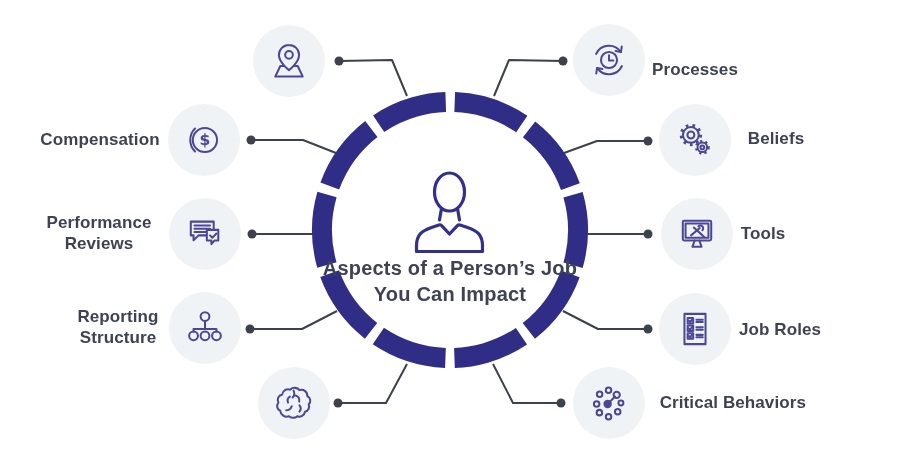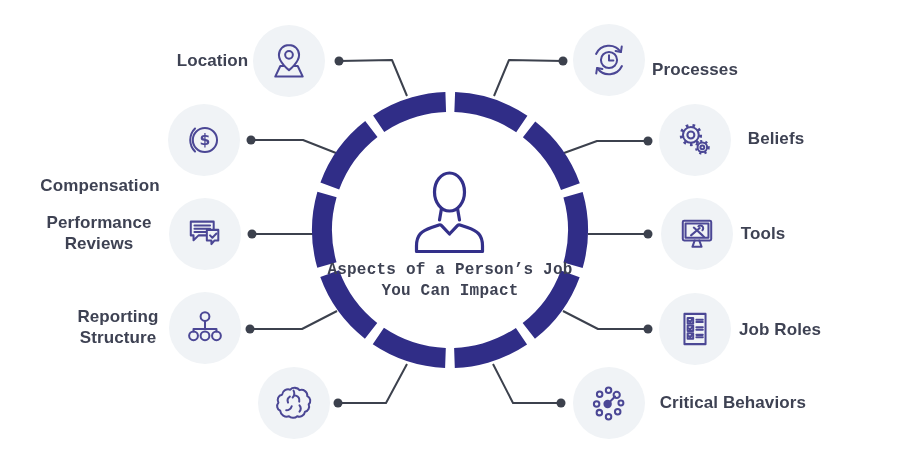--- a/index.html
+++ b/index.html
@@ -21,22 +21,22 @@
   .ic .st{stroke:var(--icon);fill:none;stroke-width:2.2;stroke-linecap:round;stroke-linejoin:round;}
   .ic .fl{fill:var(--icon);stroke:none;}
   .ic .mask{fill:var(--bubble);}
   .node-label{
     position:absolute;transform:translateY(-50%);
     color:var(--text);font-size:17px;font-weight:700;line-height:1.22;
     text-align:center;white-space:pre-line;letter-spacing:.1px;
   }
   .center-label{
     position:absolute;left:320px;top:281px;width:260px;transform:translateY(-50%);
-    color:var(--text);font-size:16px;font-weight:700;line-height:1.3;
-    text-align:center;white-space:pre-line;letter-spacing:.2px;font-family:Liberation Mono, monospace;
+    color:var(--text);font-size:20px;font-weight:700;line-height:1.3;
+    text-align:center;white-space:pre-line;letter-spacing:.2px;
   }
   .connector{stroke:var(--connector);stroke-width:2;fill:none;stroke-linejoin:round;}
   .connector-dot{fill:var(--connector);stroke:none;}
 </style>
 </head>
 <body>
 
 <div class="stage">
 
   <svg class="layer" width="900" height="472" viewBox="0 0 900 472">
@@ -93,30 +93,29 @@
   <div class="center-label">Aspects of a Person’s Job
 You Can Impact</div>
 
   <div class="bubble" style="left:253px;top:25px;">
     <svg class="ic" viewBox="0 0 48 48" width="44" height="44">
       <path class="st" d="M18,29.5 H14.5 L9,41 H39 L33.5,29.5 H30"></path>
       <path class="st mask" d="M24,6.5 c-6.1,0 -11,4.9 -11,11 c0,8 11,16.5 11,16.5 s11,-8.5 11,-16.5 c0,-6.1 -4.9,-11 -11,-11 Z"></path>
       <circle class="st" cx="24" cy="17.3" r="4.2"></circle>
     </svg>
   </div>
-  <div class="node-label" style="left:150px;top:61px;width:125px;">Location</div>
 
   <div class="bubble" style="left:168px;top:104px;">
     <svg class="ic" viewBox="0 0 48 48" width="44" height="44">
       <path class="st" d="M14.2,11.5 A17.6,17.6 0 0 0 14.2,36.5"></path>
       <circle class="st" cx="25" cy="24" r="13.2"></circle>
       <text x="25" y="29.8" font-size="17" font-weight="bold" text-anchor="middle" font-family="DejaVu Sans, sans-serif" fill="var(--icon)">$</text>
     </svg>
   </div>
-  <div class="node-label" style="left:30px;top:140px;width:140px;margin-top:46px;">Compensation</div>
+  <div class="node-label" style="left:30px;top:140px;width:140px;">Compensation</div>
 
   <div class="bubble" style="left:169px;top:198px;">
     <svg class="ic" viewBox="0 0 48 48" width="44" height="44">
       <path class="st" d="M8.5,10.5 H33.5 V25.5 H17 L11.5,30.8 V25.5 H8.5 Z"></path>
       <path class="st" d="M12.5,14.8 H29.5 M12.5,18.3 H29.5 M12.5,21.8 H29.5"></path>
       <path class="st mask" d="M26,19.5 H38.5 V31 H34.5 L31,35 V31 H26 Z"></path>
       <polyline class="st" points="29.5,25.5 32,28 36.5,23.5"></polyline>
     </svg>
   </div>
   <div class="node-label" style="left:29px;top:234px;width:140px;">Performance

